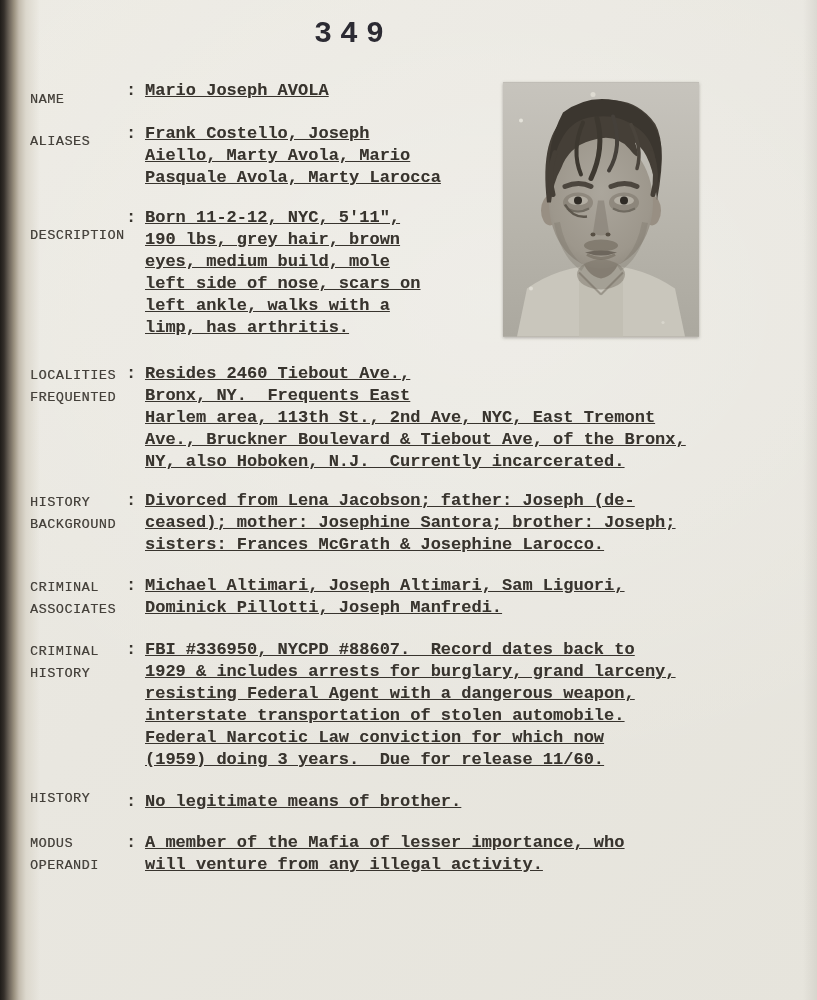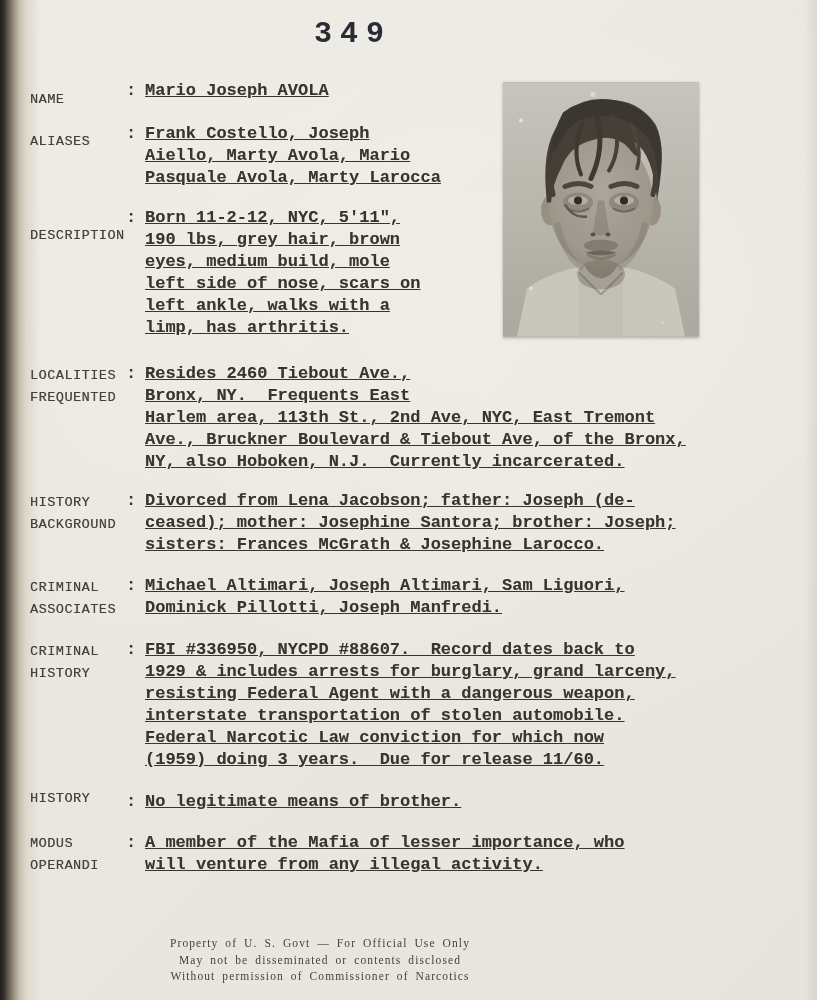--- a/index.html
+++ b/index.html
@@ -215,17 +215,14 @@
   </div>
 
   <div class="row" style="top:832px">
     <div class="lbl" style="top:1px">MODUS
 OPERANDI</div>
     <div class="colon">:</div>
     <div class="val">A member of the Mafia of lesser importance, who
 will venture from any illegal activity.</div>
   </div>
 
-  <div class="footer">Property of U. S. Govt — For Official Use Only
-May not be disseminated or contents disclosed
-Without permission of Commissioner of Narcotics</div>
 
 </div>
 
 </body></html>

